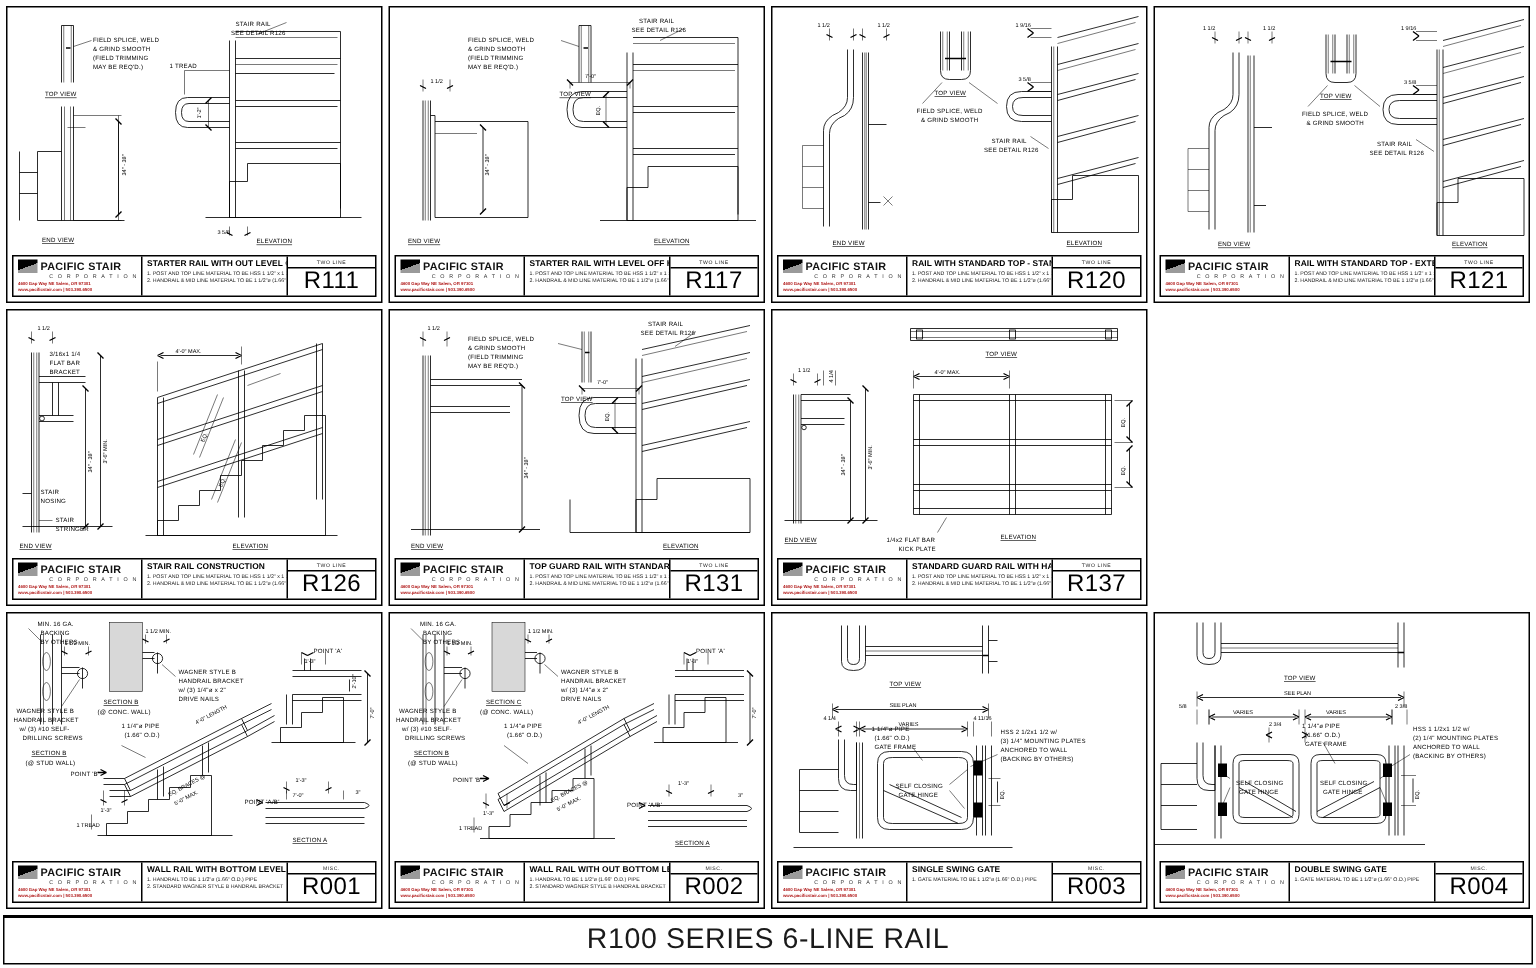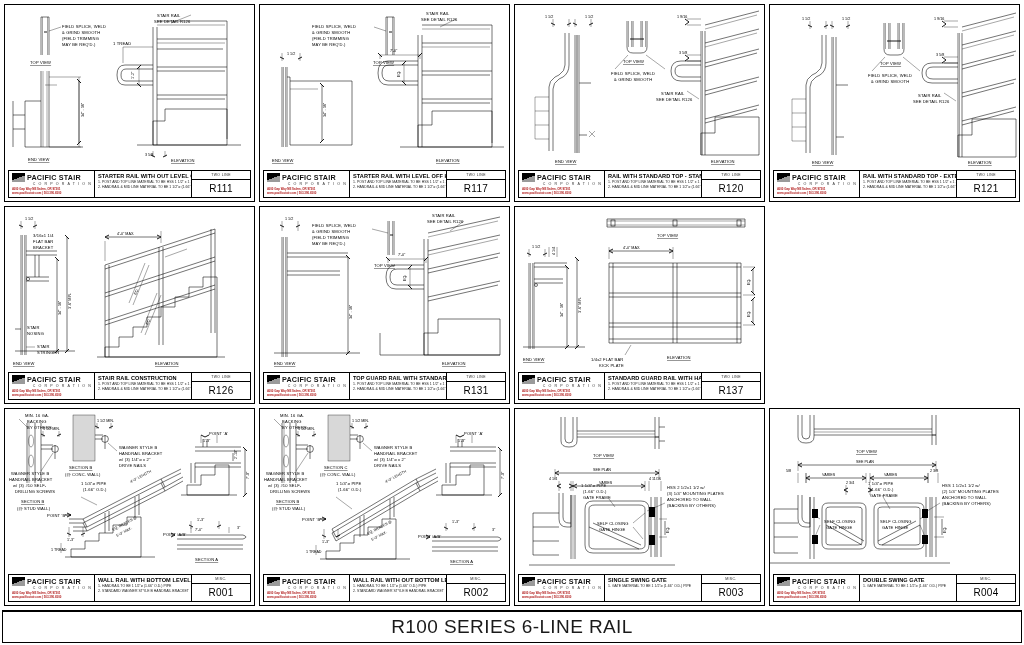--- a/index.html
+++ b/index.html
@@ -118,21 +118,21 @@
     height: 9px;
     border-bottom: 1px solid #000;
     font-size: 3.4px;
     display: flex; align-items: center; justify-content: center;
     letter-spacing: .4px;
     color: #222;
   }
   .tb-tagnum {
     flex: 1;
     display: flex; align-items: center; justify-content: center;
-    font-size: 10px;
+    font-size: 16px;
     color: #000;
     letter-spacing: .3px;
   }
   
   .banner {
     position: absolute;
     left: 2px; right: 2px; bottom: 2px;
     height: 33px;
     border: 1px solid #000;
     border-top: 2px solid #000;

